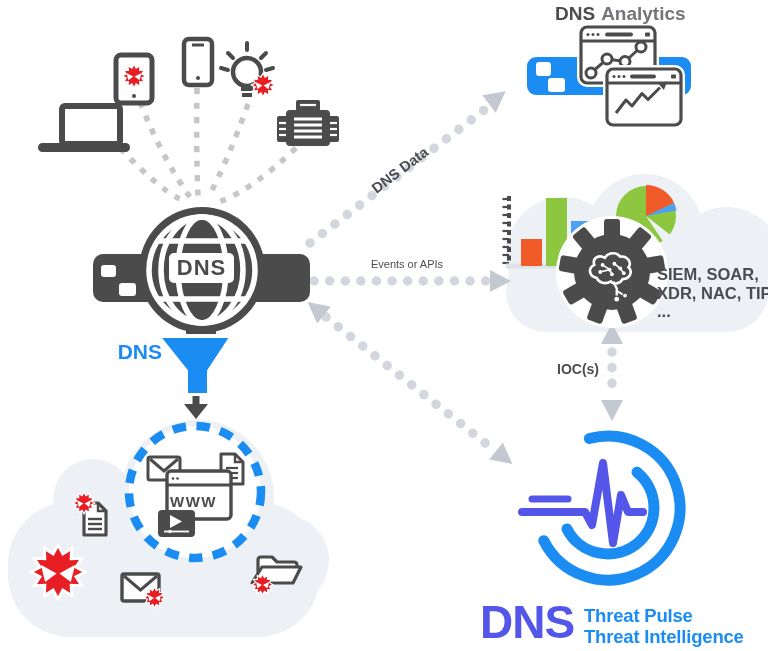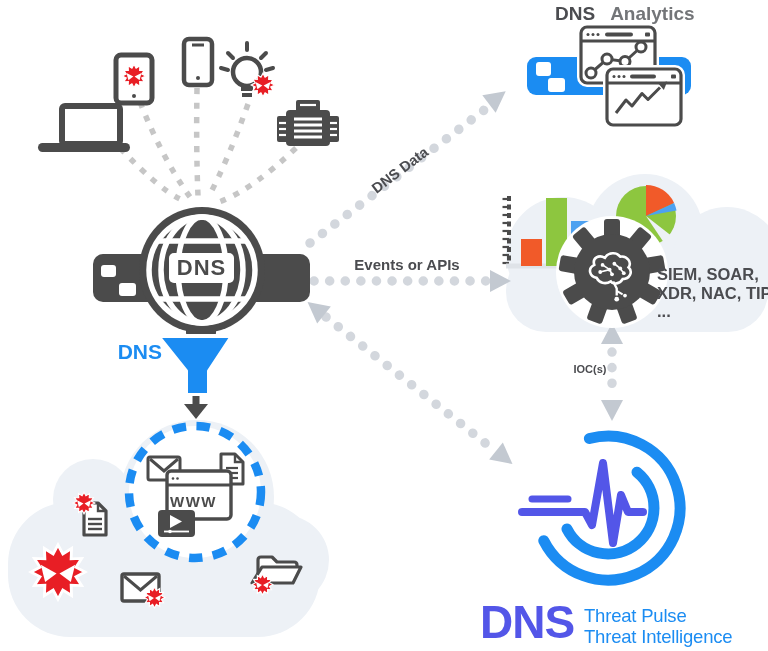--- a/index.html
+++ b/index.html
@@ -17,39 +17,39 @@
   .f-blue{fill:var(--blue)} .s-blue{stroke:var(--blue)}
   .s-indigo{stroke:var(--indigo)}
   .f-red{fill:var(--red)}
   .f-green{fill:var(--green)} .f-orange{fill:var(--orange)} .f-sky{fill:var(--sky)}
   .f-cloud{fill:var(--cloud)}
   .s-dot{stroke:var(--dot)} .f-arrow{fill:var(--arrow)} .s-fan{stroke:var(--fan)}
   .f-w{fill:#fff} .s-w{stroke:#fff} .none{fill:none}
   
   #analytics-title{left:555px;top:3px;font-size:19px;}
   #analytics-title .brand{font-weight:800;color:var(--label);}
-  #analytics-title .rest{font-weight:600;color:var(--muted);margin-left:15px;}
+  #analytics-title .rest{font-weight:600;color:var(--muted);margin-left:6px;}
   #dns-data-label{left:400px;top:170px;transform:translate(-50%,-50%) rotate(-37deg);
      font-size:14.5px;font-weight:700;color:var(--label);}
   #events-label{left:407px;top:264px;transform:translate(-50%,-50%);
-     font-size:15px;font-weight:700;color:var(--label);}
-  #ioc-label{left:590px;top:369px;transform:translate(-50%,-50%);
-     font-size:11px;font-weight:700;color:var(--label);}
+     font-size:11px;font-weight:400;color:var(--label);}
+  #ioc-label{left:578px;top:369px;transform:translate(-50%,-50%);
+     font-size:14px;font-weight:700;color:var(--label);}
   #siem-label{left:657px;top:265px;font-size:16.5px;font-weight:700;color:var(--label);line-height:1.13;}
   #globe-label{left:169px;top:253px;width:65px;height:30px;background:#fff;border-radius:5px;
      display:flex;align-items:center;justify-content:center;font-size:22px;font-weight:800;
      color:var(--dark);letter-spacing:1px;}
   #filtering-label{left:58px;top:341px;width:104px;text-align:right;color:var(--blue);line-height:1.05;}
   #filtering-label .f1{font-size:21px;font-weight:800;}
   #filtering-label .f2{font-size:20px;font-weight:700;}
   #www-label{left:170px;top:493px;width:58px;text-align:left;font-size:15px;font-weight:800;
      color:var(--dark);letter-spacing:1.5px;}
   #tp-brand{left:480px;top:599px;font-size:46px;font-weight:800;color:var(--indigo);
      letter-spacing:-1px;line-height:1;}
-  #tp-lines{left:584px;top:606px;font-size:18.5px;font-weight:400;color:var(--blue);
+  #tp-lines{left:584px;top:606px;font-size:18.5px;font-weight:700;color:var(--blue);
      line-height:1.12;letter-spacing:-0.2px;}
 </style>
 </head>
 <body>
 
 <div id="canvas">
 
 <svg id="diagram-svg" width="768" height="651" viewBox="0 0 768 651">
   <defs>
     <symbol id="bug" viewBox="-21 -21 42 42">

